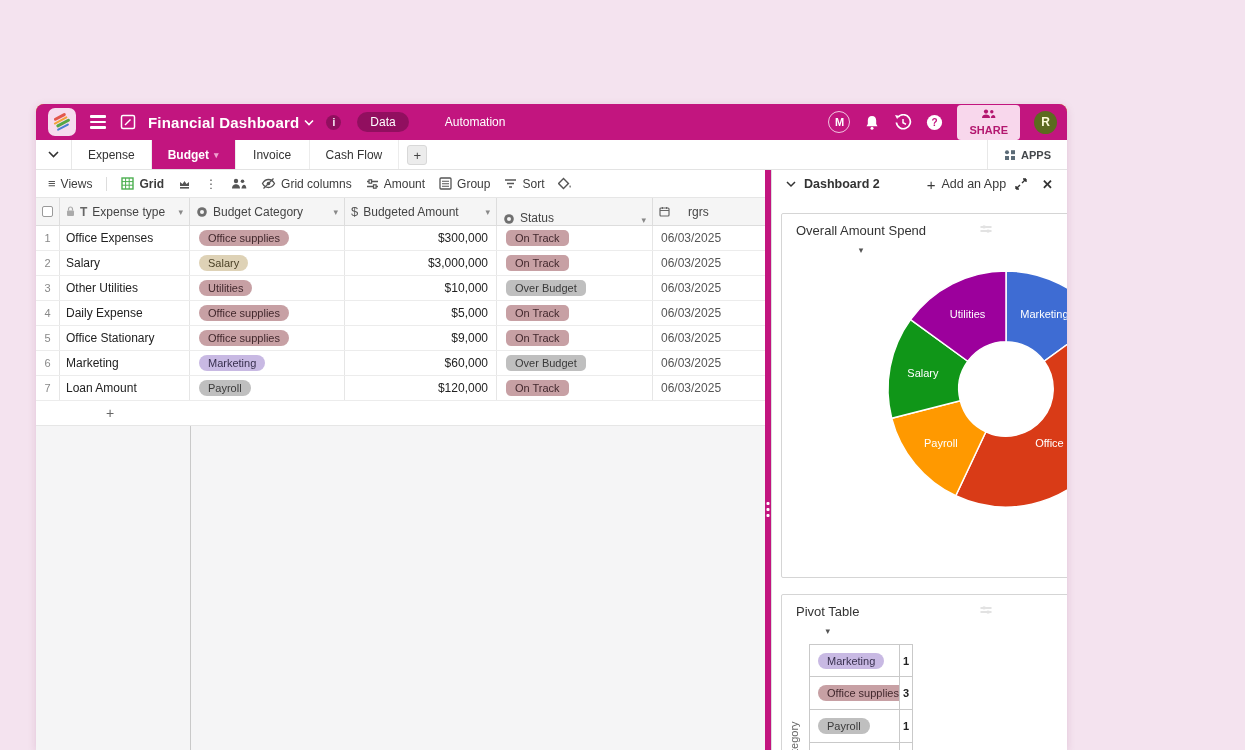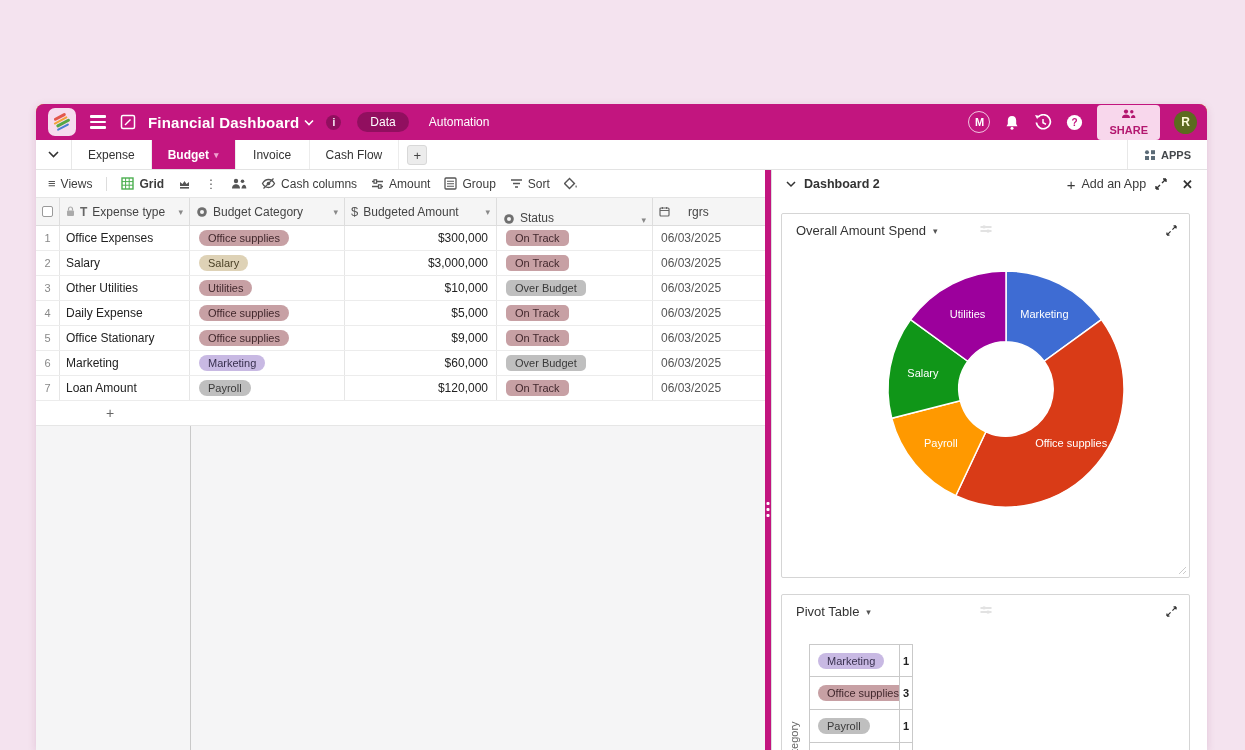--- a/index.html
+++ b/index.html
@@ -1,38 +1,38 @@
 <!DOCTYPE html>
 <html><head>
 <meta charset="utf-8">
 <style>
   * { margin:0; padding:0; box-sizing:border-box; }
   html,body { width:1245px; height:750px; font-family:"Liberation Sans", sans-serif; }
   body { background:#f4e3ef; position:relative; overflow:hidden; }
 
-  .app { position:absolute; left:36px; top:104px; width:1171px; height:646px;
+  .app { position:absolute; left:36px; top:104px; width:1031px; height:646px;
          background:#eab308; border-radius:8px 8px 0 0; overflow:hidden;
          box-shadow:0 2px 8px rgba(120,30,90,.15); }
 
   
   .app-header { height:36px; background:#c2157f; display:flex; align-items:center; padding:0 10px; color:#fff; }
   .logo-tile { width:28px; height:28px; background:#f6dcee; border-radius:7px; margin-left:2px;
                display:flex; align-items:center; justify-content:center; position:relative; overflow:hidden; }
   .logo-bars { width:16px; height:16px; position:relative; transform:rotate(-28deg); }
   .logo-bars i { display:block; height:2.6px; border-radius:2px; margin:1px 0; }
   .hamburger { margin-left:14px; display:flex; flex-direction:column; gap:3px; cursor:pointer; }
   .hamburger i { width:16px; height:2.4px; background:#fff; border-radius:1px; }
   .hdr-icon { margin-left:14px; display:flex; align-items:center; cursor:pointer; }
   .app-title { margin-left:12px; font-size:15px; font-weight:bold; letter-spacing:.2px; }
   .title-caret { margin-left:5px; }
   .info-dot { margin-left:12px; width:15px; height:15px; border-radius:50%; background:rgba(0,0,0,.25);
               font-size:10px; display:flex; align-items:center; justify-content:center; font-weight:bold; }
   .pill-btn { margin-left:16px; background:rgba(0,0,0,.25); border-radius:11px; padding:3px 13px;
               font-size:12px; cursor:pointer; }
-  .plain-btn { margin-left:20px; font-size:12px; cursor:pointer; }
+  .plain-btn { margin-left:36px; font-size:12px; cursor:pointer; }
   .hdr-right { margin-left:auto; display:flex; align-items:center; gap:14px; }
   .avatar-m { width:22px; height:22px; border-radius:50%; border:1.6px solid rgba(255,255,255,.75);
               display:flex; align-items:center; justify-content:center; font-size:11px; font-weight:bold; }
   .share-btn { background:#f8d7ec; color:#b3176f; border-radius:4px; padding:4px 12px; font-size:11px;
                font-weight:bold; display:flex; align-items:center; gap:5px; cursor:pointer;flex-direction:column; }
   .avatar-r { width:23px; height:23px; border-radius:50%; background:#5c6b1f; color:#fdfcd9;
               display:flex; align-items:center; justify-content:center; font-size:12px; font-weight:bold; }
 
   
   .tab-bar { height:30px; background:#fff; border-bottom:1px solid #e3e3e3; display:flex; align-items:stretch; }
@@ -92,21 +92,21 @@
   .panel-title { font-size:12.5px; font-weight:bold; color:#333; }
   .panel-right { margin-left:auto; display:flex; align-items:center; gap:9px; color:#333; }
   .addapp { font-size:12.5px; color:#3a3a3a; display:flex; align-items:center; gap:6px; cursor:pointer; }
   .addapp b { font-weight:normal; font-size:15px; }
   .panel-x { font-size:13px; font-weight:bold; cursor:pointer; margin-left:6px; }
 
   .widget { position:absolute; left:9px; width:409px; background:#fff; border:1px solid #d5d5d5; border-radius:2px; }
   .widget1 { top:43px; height:365px; }
   .widget2 { top:424px; height:400px; }
   .w-head { display:flex; align-items:center; padding:9px 12px 0 14px; }
-  .w-title { font-size:13px; color:#333; display:flex; align-items:center; gap:7px; cursor:pointer; }
+  .w-title { font-size:13px; color:#333; display:flex; align-items:center; gap:7px; cursor:pointer;flex-direction:column; }
   .w-title .c { font-size:9px; color:#555; }
   .w-drag { position:absolute; left:50%; top:9px; transform:translateX(-50%); opacity:.55; cursor:grab; }
   .w-expand { margin-left:auto; cursor:pointer; }
   .resize-corner { position:absolute; right:2px; bottom:2px; width:9px; height:9px; opacity:.5; }
 
   .donut-svg { position:absolute; left:0; top:40px; }
   .donut-label { font-size:11px; fill:#fff; }
 
   .pivot-wrap { position:absolute; left:27px; top:49px; }
   .pivot-row { display:flex; }
@@ -243,21 +243,21 @@
               <circle cx="11.5" cy="3.2" r="1.8" fill="#555"></circle>
               <path d="M10.4 10.5 C10.8 7.8 12.4 6.8 13 6.8 C14.3 6.8 15.3 8.4 15.3 10.5 Z" fill="#555"></path>
             </svg>
         </div>
         <div class="tb-item">
           <svg width="15" height="13" viewBox="0 0 15 13">
               <path d="M1.5 6.5 C3 3.8 5 2.5 7.5 2.5 C10 2.5 12 3.8 13.5 6.5 C12 9.2 10 10.5 7.5 10.5 C5 10.5 3 9.2 1.5 6.5 Z" fill="none" stroke="#555" stroke-width="1.3"></path>
               <circle cx="7.5" cy="6.5" r="1.8" fill="#555"></circle>
               <path d="M2.5 11.5 L12.5 1.5" stroke="#555" stroke-width="1.3"></path>
             </svg>
-          <span>Cash columns</span>
+          <span>Grid columns</span>
         </div>
         <div class="tb-item">
           <svg width="13" height="12" viewBox="0 0 13 12">
               <path d="M1 3.5 H12 M1 8.5 H12" stroke="#555" stroke-width="1.3"></path>
               <rect x="3" y="1.8" width="2.6" height="3.4" fill="#fff" stroke="#555" stroke-width="1.2"></rect>
               <rect x="7.5" y="6.8" width="2.6" height="3.4" fill="#fff" stroke="#555" stroke-width="1.2"></rect>
             </svg>
           <span>Amount</span>
         </div>
         <div class="tb-item">

